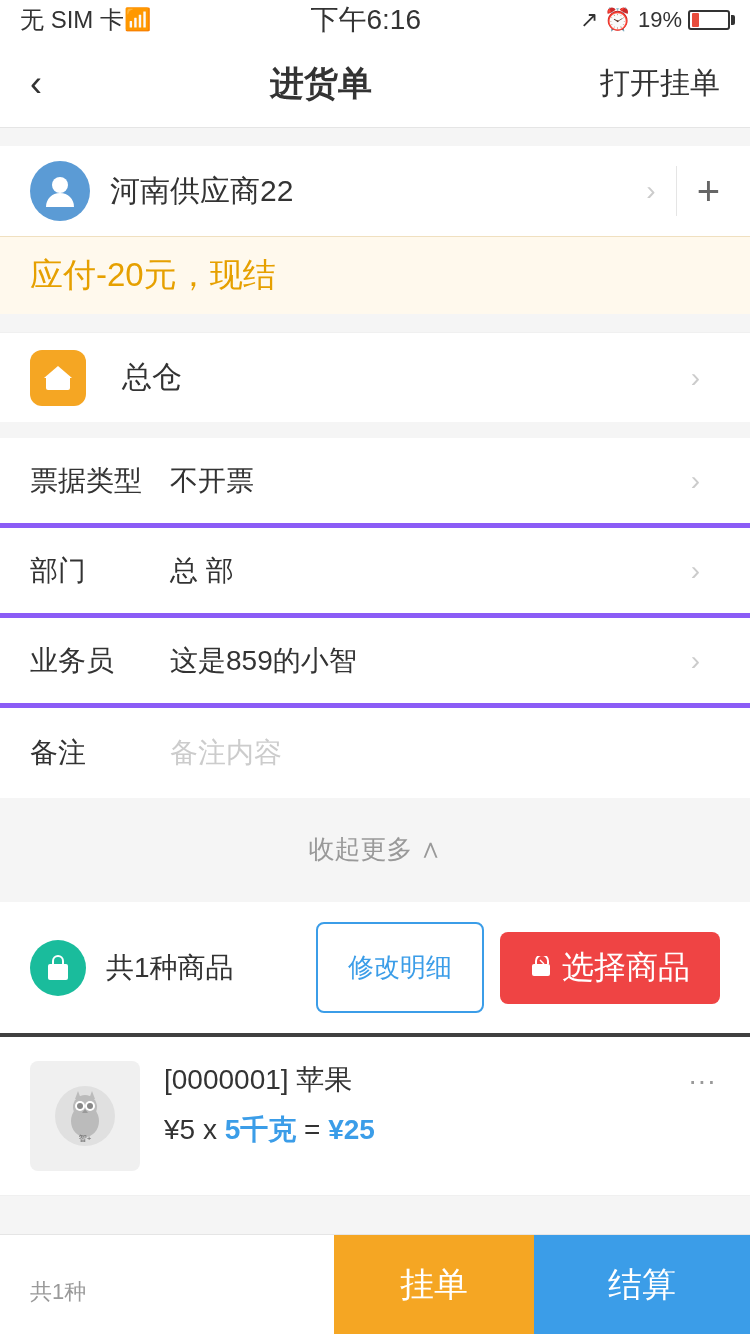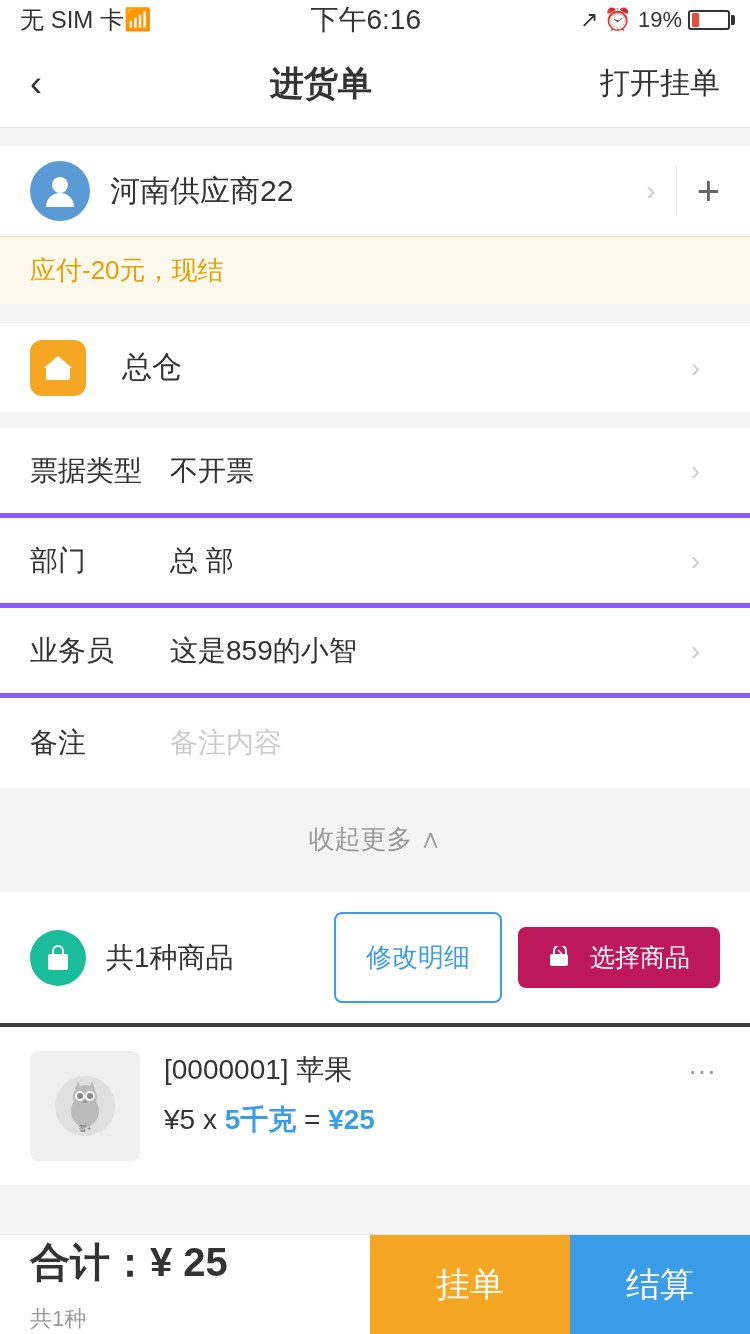--- a/index.html
+++ b/index.html
@@ -107,21 +107,21 @@
       cursor: pointer;
     }
     .divider-v {
       width: 1px; height: 50px; background: #e5e5e5; margin-right: 20px;
     }
 
     
     .warning-bar {
       background: #fff9ed;
       padding: 16px 30px;
-      font-size: 26px;
+      font-size: 33px;
       color: #e6a000;
       border-top: 1px solid #f0e0c0;
     }
 
     
     .warehouse-row {
       display: flex;
       align-items: center;
       padding: 0 30px;
       height: 90px;
@@ -205,30 +205,30 @@
       border: 2px solid #3b9de8;
       color: #3b9de8;
       background: #fff;
       padding: 26px 30px;
       font-size: 26px;
       border-radius: 8px;
       margin-right: 16px;
       cursor: pointer;
     }
     .btn-blue {
-      background: #be185d;
+      background: #ef4444;
       color: #fff;
       border: none;
       padding: 14px 30px;
-      font-size: 25px;
+      font-size: 32px;
       border-radius: 8px;
       cursor: pointer;
       display: flex;
       align-items: center;
-      gap: 18px;
+      gap: 8px;
     }
 
     
     .product-item {
       background: #fff;
       display: flex;
       align-items: flex-start;
       padding: 24px 30px;
       border-bottom: 1px solid #f0f0f0;
     }
@@ -294,21 +294,21 @@
       width: 200px; height: 100px;
       background: #f5a623;
       color: #fff;
       font-size: 34px;
       font-weight: 500;
       border: none;
       cursor: pointer;
       display: flex; align-items: center; justify-content: center;
     }
     .footer-btn-blue {
-      width: 180px; height: 100px;
+      width: 216px; height: 100px;
       background: #3b9de8;
       color: #fff;
       font-size: 34px;
       font-weight: 500;
       border: none;
       cursor: pointer;
       display: flex; align-items: center; justify-content: center;
     }
 
     .wifi-icon { font-size: 22px; }
@@ -454,20 +454,17 @@
       </div>
     </div>
     <span class="more-btn">···</span>
   </div>
 </div>
 
 <div style="height: 100px;"></div>
 
 <div class="footer">
   <div class="footer-total">
-    <div class="footer-total-main">
-      <span>合计：</span><span>¥ 25</span>
-    </div>
     <div class="footer-total-sub">共1种</div>
   </div>
   <button class="footer-btn-yellow">挂单</button>
   <button class="footer-btn-blue">结算</button>
 </div>
 
 </body></html>

